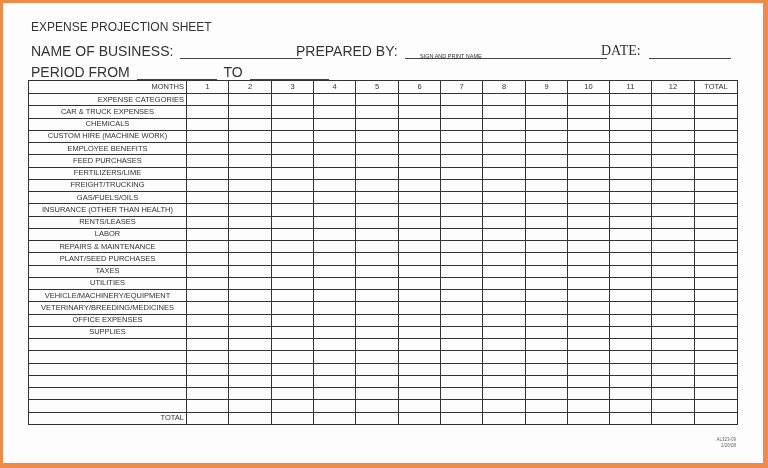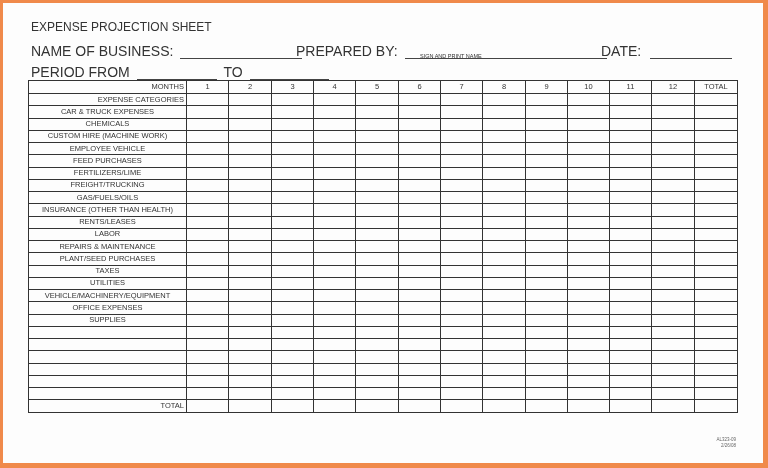--- a/index.html
+++ b/index.html
@@ -43,21 +43,21 @@
   <span>NAME OF BUSINESS:</span>
   <span class="line" style="width:122px; margin-left:3px;"></span>
 </div>
 
 <div class="abs lbl" style="left:296px; top:43px;">
   <span>PREPARED BY:</span>
   <span class="line" style="width:202px; margin-left:3px;"></span>
 </div>
 <div class="abs small" style="left:420px; top:53px;">SIGN AND PRINT NAME</div>
 
-<div class="abs lbl" style="left:601px; top:43px;">
+<div class="abs lbl" style="left:601px; top:43px;font-family:Liberation Serif, serif;">
   <span>DATE:</span>
   <span class="line" style="width:82px; margin-left:5px;"></span>
 </div>
 
 <div class="abs lbl" style="left:31px; top:64px;">
   <span>PERIOD FROM</span>
   <span class="line" style="width:80px; margin-left:3px;"></span>
   <span style="margin-left:3px;">TO</span>
   <span class="line" style="width:79px; margin-left:3px;"></span>
 </div>
@@ -154,21 +154,21 @@
         <td></td>
         <td></td>
         <td></td>
         <td></td>
         <td></td>
         <td></td>
         <td></td>
         <td></td>
       </tr>
       <tr>
-        <td class="cat">EMPLOYEE VEHICLE</td>
+        <td class="cat">EMPLOYEE BENEFITS</td>
         <td></td>
         <td></td>
         <td></td>
         <td></td>
         <td></td>
         <td></td>
         <td></td>
         <td></td>
         <td></td>
         <td></td>
@@ -347,20 +347,36 @@
         <td></td>
         <td></td>
         <td></td>
         <td></td>
         <td></td>
         <td></td>
         <td></td>
       </tr>
       <tr>
         <td class="cat">VEHICLE/MACHINERY/EQUIPMENT</td>
+        <td></td>
+        <td></td>
+        <td></td>
+        <td></td>
+        <td></td>
+        <td></td>
+        <td></td>
+        <td></td>
+        <td></td>
+        <td></td>
+        <td></td>
+        <td></td>
+        <td></td>
+      </tr>
+      <tr>
+        <td class="cat">VETERINARY/BREEDING/MEDICINES</td>
         <td></td>
         <td></td>
         <td></td>
         <td></td>
         <td></td>
         <td></td>
         <td></td>
         <td></td>
         <td></td>
         <td></td>

